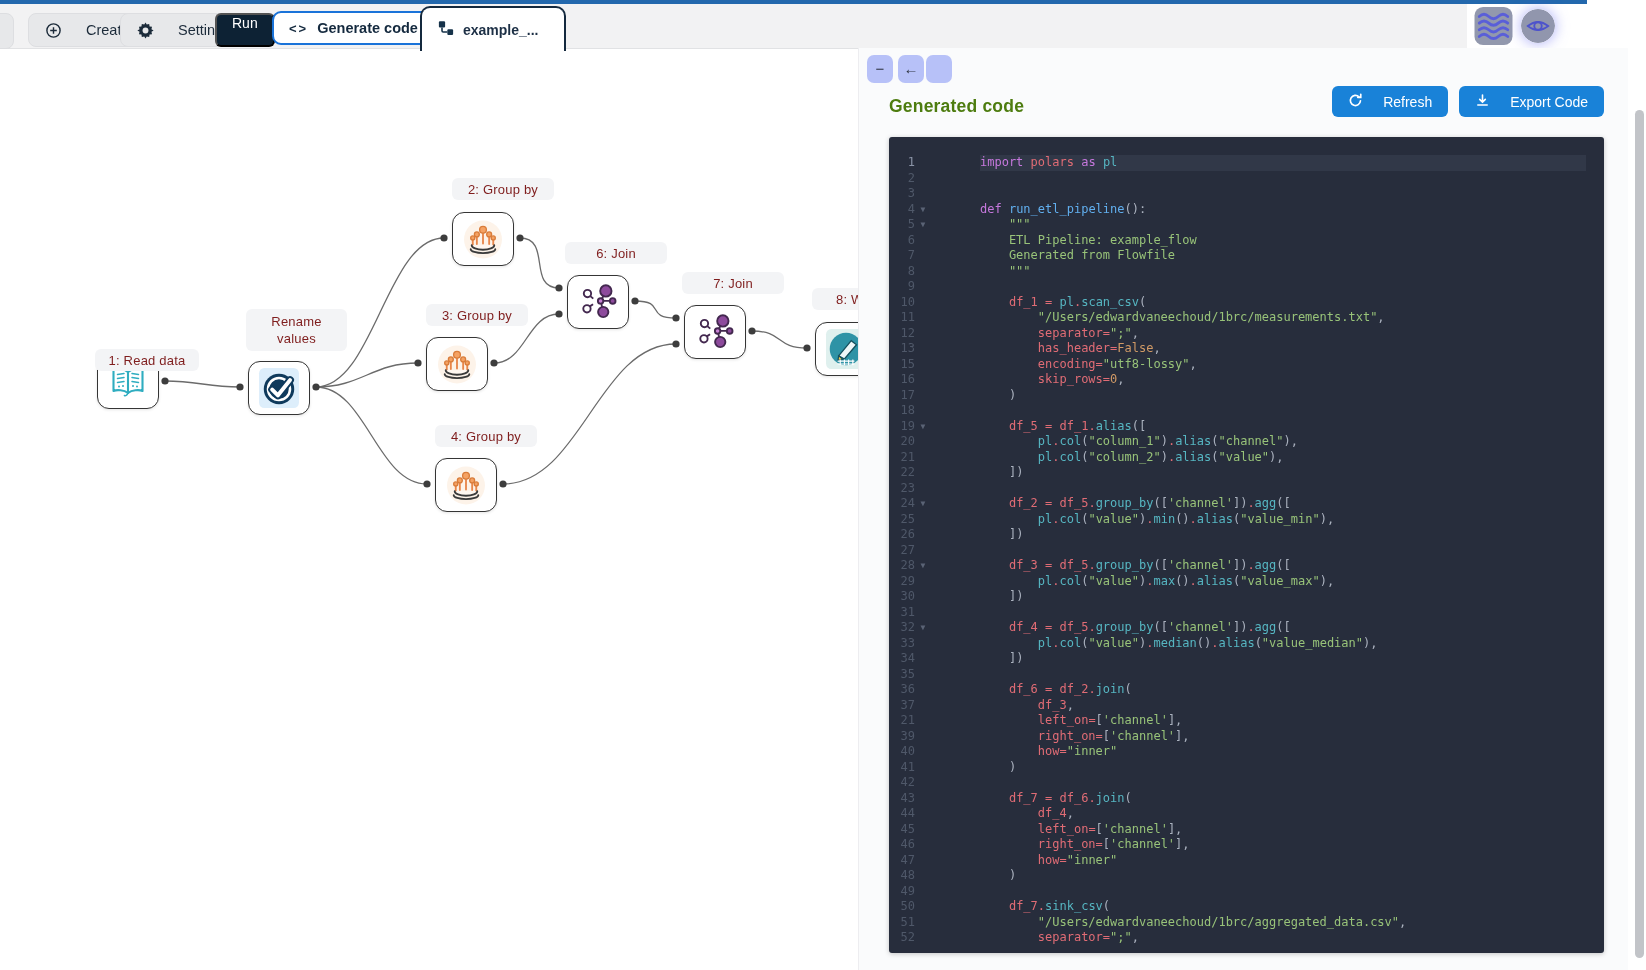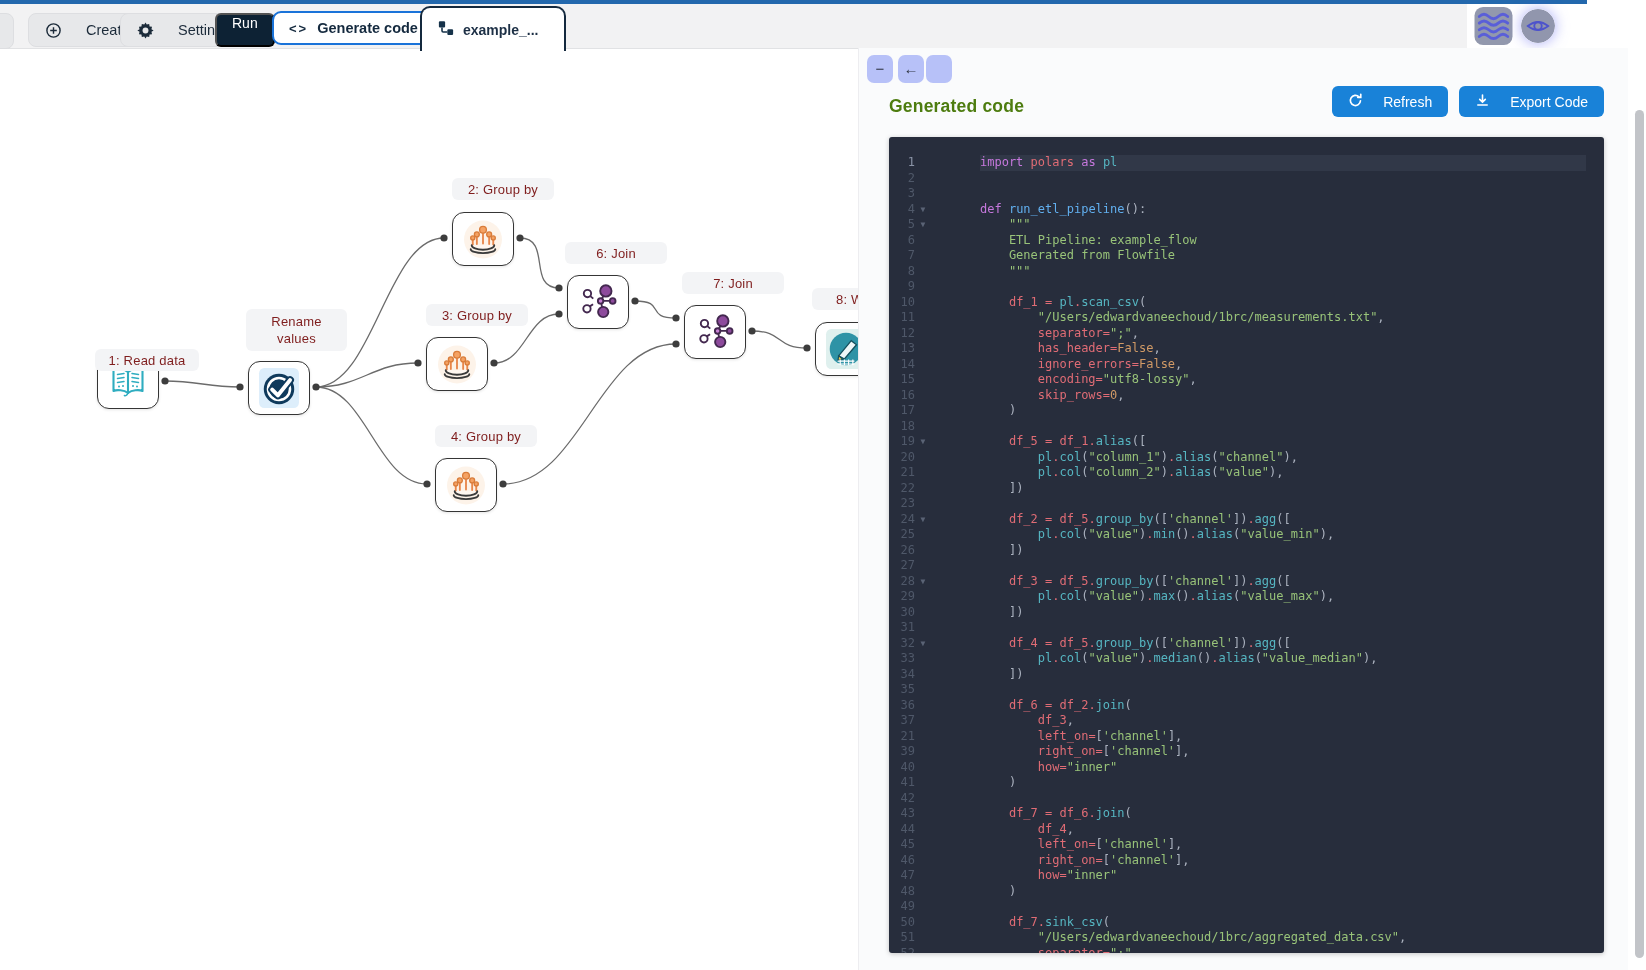--- a/index.html
+++ b/index.html
@@ -368,21 +368,20 @@
         <div class="cl"><span class="g"><span class="num">4</span><span class="fold">▼</span></span><span class="c"><span class="tk-kw">def</span><span class="tk-t"> </span><span class="tk-fn">run_etl_pipeline</span><span class="tk-p">():</span></span></div>
         <div class="cl"><span class="g"><span class="num">5</span><span class="fold">▼</span></span><span class="c"><span class="tk-s">    """</span></span></div>
         <div class="cl"><span class="g"><span class="num">6</span><span class="fold"></span></span><span class="c"><span class="tk-s">    ETL Pipeline: example_flow</span></span></div>
         <div class="cl"><span class="g"><span class="num">7</span><span class="fold"></span></span><span class="c"><span class="tk-s">    Generated from Flowfile</span></span></div>
         <div class="cl"><span class="g"><span class="num">8</span><span class="fold"></span></span><span class="c"><span class="tk-s">    """</span></span></div>
         <div class="cl"><span class="g"><span class="num">9</span><span class="fold"></span></span><span class="c"></span></div>
         <div class="cl"><span class="g"><span class="num">10</span><span class="fold"></span></span><span class="c"><span class="tk-t">    </span><span class="tk-v">df_1</span><span class="tk-o"> = </span><span class="tk-f">pl</span><span class="tk-o">.</span><span class="tk-f">scan_csv</span><span class="tk-p">(</span></span></div>
         <div class="cl"><span class="g"><span class="num">11</span><span class="fold"></span></span><span class="c"><span class="tk-t">        </span><span class="tk-s">"/Users/edwardvaneechoud/1brc/measurements.txt"</span><span class="tk-p">,</span></span></div>
         <div class="cl"><span class="g"><span class="num">12</span><span class="fold"></span></span><span class="c"><span class="tk-t">        </span><span class="tk-v">separator</span><span class="tk-o">=</span><span class="tk-s">";"</span><span class="tk-p">,</span></span></div>
         <div class="cl"><span class="g"><span class="num">13</span><span class="fold"></span></span><span class="c"><span class="tk-t">        </span><span class="tk-v">has_header</span><span class="tk-o">=</span><span class="tk-n">False</span><span class="tk-p">,</span></span></div>
-        <div class="cl"><span class="g"><span class="num">14</span><span class="fold"></span></span><span class="c"><span class="tk-t">        </span><span class="tk-v">ignore_errors</span><span class="tk-o">=</span><span class="tk-n">False</span><span class="tk-p">,</span></span></div>
         <div class="cl"><span class="g"><span class="num">15</span><span class="fold"></span></span><span class="c"><span class="tk-t">        </span><span class="tk-v">encoding</span><span class="tk-o">=</span><span class="tk-s">"utf8-lossy"</span><span class="tk-p">,</span></span></div>
         <div class="cl"><span class="g"><span class="num">16</span><span class="fold"></span></span><span class="c"><span class="tk-t">        </span><span class="tk-v">skip_rows</span><span class="tk-o">=</span><span class="tk-n">0</span><span class="tk-p">,</span></span></div>
         <div class="cl"><span class="g"><span class="num">17</span><span class="fold"></span></span><span class="c"><span class="tk-t">    </span><span class="tk-p">)</span></span></div>
         <div class="cl"><span class="g"><span class="num">18</span><span class="fold"></span></span><span class="c"></span></div>
         <div class="cl"><span class="g"><span class="num">19</span><span class="fold">▼</span></span><span class="c"><span class="tk-t">    </span><span class="tk-v">df_5</span><span class="tk-o"> = </span><span class="tk-v">df_1</span><span class="tk-o">.</span><span class="tk-f">alias</span><span class="tk-p">([</span></span></div>
         <div class="cl"><span class="g"><span class="num">20</span><span class="fold"></span></span><span class="c"><span class="tk-t">        </span><span class="tk-f">pl</span><span class="tk-o">.</span><span class="tk-f">col</span><span class="tk-p">(</span><span class="tk-s">"column_1"</span><span class="tk-p">)</span><span class="tk-o">.</span><span class="tk-f">alias</span><span class="tk-p">(</span><span class="tk-s">"channel"</span><span class="tk-p">),</span></span></div>
         <div class="cl"><span class="g"><span class="num">21</span><span class="fold"></span></span><span class="c"><span class="tk-t">        </span><span class="tk-f">pl</span><span class="tk-o">.</span><span class="tk-f">col</span><span class="tk-p">(</span><span class="tk-s">"column_2"</span><span class="tk-p">)</span><span class="tk-o">.</span><span class="tk-f">alias</span><span class="tk-p">(</span><span class="tk-s">"value"</span><span class="tk-p">),</span></span></div>
         <div class="cl"><span class="g"><span class="num">22</span><span class="fold"></span></span><span class="c"><span class="tk-t">    </span><span class="tk-p">])</span></span></div>
         <div class="cl"><span class="g"><span class="num">23</span><span class="fold"></span></span><span class="c"></span></div>
         <div class="cl"><span class="g"><span class="num">24</span><span class="fold">▼</span></span><span class="c"><span class="tk-t">    </span><span class="tk-v">df_2</span><span class="tk-o"> = </span><span class="tk-v">df_5</span><span class="tk-o">.</span><span class="tk-f">group_by</span><span class="tk-p">([</span><span class="tk-s">'channel'</span><span class="tk-p">])</span><span class="tk-o">.</span><span class="tk-f">agg</span><span class="tk-p">([</span></span></div>

